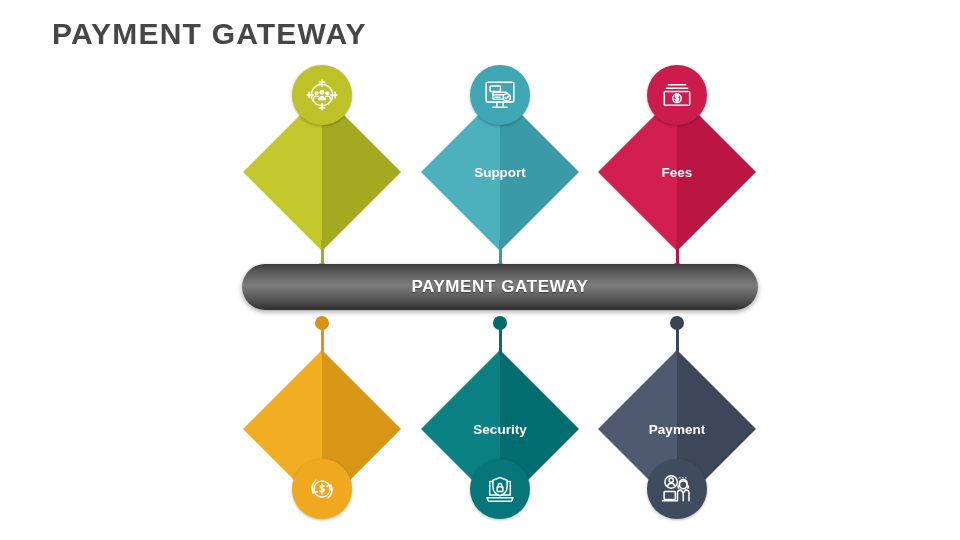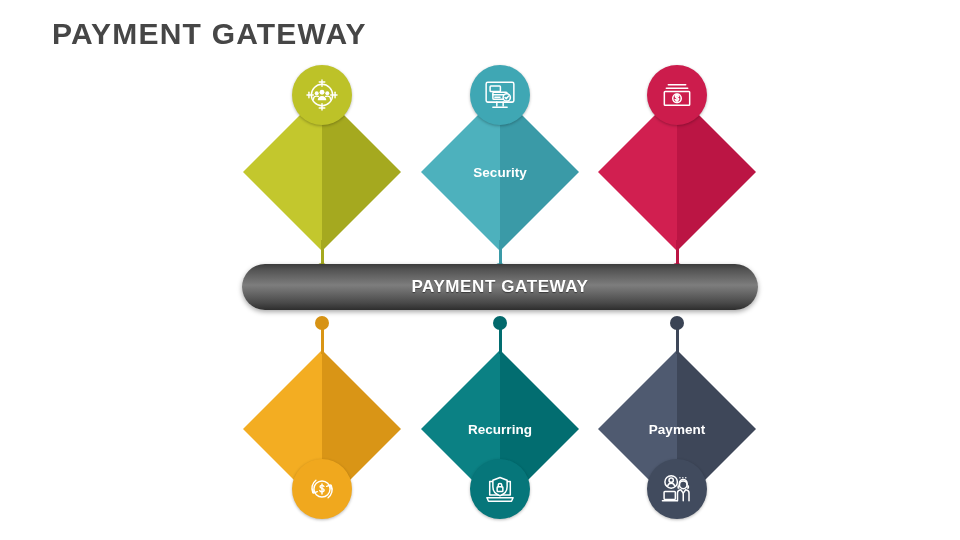--- a/index.html
+++ b/index.html
@@ -202,21 +202,21 @@
     <div class="dot" style="background:#9ea31d"></div>
   </div>
 
   <div class="node top col-1">
     <div class="diamond-wrap">
       <div class="diamond">
         <div class="half-l" style="background:#4db1bd"></div>
         <div class="half-r" style="background:#3a9aa7"></div>
       </div>
       <div class="diamond-label">
-        <div>Security</div>
+        <div>Support</div>
       </div>
     </div>
     <div class="badge" style="background:#3fa7b4">
       <span>
         <svg width="38" height="38" viewBox="0 0 48 48" fill="none" stroke="#ffffff" stroke-width="1.9" stroke-linecap="round" stroke-linejoin="round">
           <rect x="6.5" y="8" width="35" height="25" rx="2"></rect>
           <path d="M20 33v5M28 33v5"></path>
           <path d="M15 39.5h18"></path>
           <rect x="11.5" y="12.5" width="13" height="7" rx="1"></rect>
           <rect x="15" y="20.5" width="18" height="9" rx="1.4"></rect>
@@ -230,20 +230,23 @@
     <div class="stem" style="background:#3a9aa7"></div>
     <div class="dot" style="background:#38929e"></div>
   </div>
 
   <div class="node top col-2">
     <div class="diamond-wrap">
       <div class="diamond">
         <div class="half-l" style="background:#d11f50"></div>
         <div class="half-r" style="background:#bb1544"></div>
       </div>
+      <div class="diamond-label">
+        <div>Fees</div>
+      </div>
     </div>
     <div class="badge" style="background:#cc1c4c">
       <span>
         <svg width="38" height="38" viewBox="0 0 48 48" fill="none" stroke="#ffffff" stroke-width="1.9" stroke-linecap="round" stroke-linejoin="round">
           <line x1="13" y1="11" x2="35" y2="11"></line>
           <line x1="10.5" y1="15.5" x2="37.5" y2="15.5"></line>
           <rect x="8" y="19.5" width="32" height="17.5" rx="1"></rect>
           <circle cx="24" cy="28.2" r="5.4"></circle>
           <path d="M26 25.6c-.5-.8-1.2-1.2-2.1-1.2-1.2 0-2 .6-2 1.5 0 2 4.3 1.1 4.3 3.3 0 1-.9 1.7-2.2 1.7-1 0-1.8-.4-2.3-1.2"></path>
           <line x1="24" y1="23" x2="24" y2="33.5"></line>
@@ -284,21 +287,21 @@
 
   <div class="node bottom col-1">
     <div class="stem" style="background:#026d70"></div>
     <div class="dot" style="background:#02696c"></div>
     <div class="diamond-wrap">
       <div class="diamond">
         <div class="half-l" style="background:#0b8184"></div>
         <div class="half-r" style="background:#026d70"></div>
       </div>
       <div class="diamond-label">
-        <div>Recurring</div>
+        <div>Security</div>
       </div>
     </div>
     <div class="badge" style="background:#06767a">
       <span>
         <svg width="38" height="38" viewBox="0 0 48 48" fill="none" stroke="#ffffff" stroke-width="1.9" stroke-linecap="round" stroke-linejoin="round">
           <path d="M11 14.5h26v17H11z"></path>
           <path d="M7.5 35h33l-2 4.5h-29z"></path>
           <path d="M24 9.5l9 3.4v8.4c0 5.6-3.8 9.5-9 11.2-5.2-1.7-9-5.6-9-11.2v-8.4z" fill="#06767a"></path>
           <rect x="20.4" y="21.2" width="7.2" height="6" rx="1"></rect>
           <path d="M21.8 21.2v-2.1a2.2 2.2 0 0 1 4.4 0v2.1"></path>

